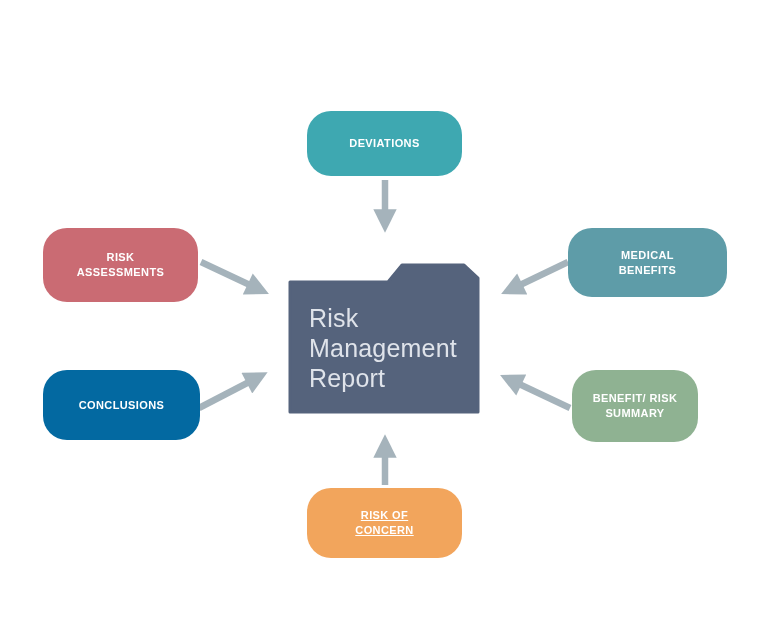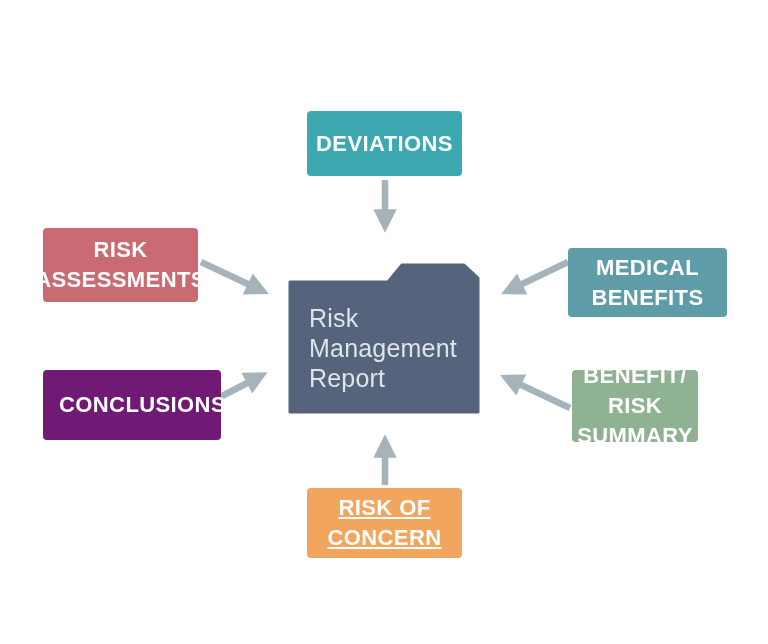--- a/index.html
+++ b/index.html
@@ -11,36 +11,36 @@
     font-family: "Liberation Sans", sans-serif;
     overflow: hidden;
   }
   svg.layer {
     position: absolute;
     left: 0; top: 0;
     width: 768px; height: 644px;
   }
   .node {
     position: absolute;
-    border-radius: 4px;
+    border-radius: 24px;
     color: #ffffff;
     font-weight: 700;
-    font-size: 22px;
+    font-size: 11px;
     line-height: 1.35;
     letter-spacing: 0.4px;
     display: flex;
     align-items: center;
     justify-content: center;
     text-align: center;
     white-space: pre-line;
   }
   .node-deviations          { left: 307px; top: 111px; width: 155px; height: 65px; }
   .node-risk-assessments    { left:  43px; top: 228px; width: 155px; height: 74px; }
   .node-conclusions         { left:  43px; top: 370px; width: 157px; height: 70px; }
-  .node-medical-benefits    { left: 568px; top: 228px; width: 159px; height: 69px; margin-top: 20px; }
+  .node-medical-benefits    { left: 568px; top: 228px; width: 159px; height: 69px; }
   .node-benefit-risk-summary{ left: 572px; top: 370px; width: 126px; height: 72px; }
   .node-risk-of-concern     { left: 307px; top: 488px; width: 155px; height: 70px; }
   .center-label {
     position: absolute;
     left: 309px; top: 303px;
     width: 165px;
     font-size: 25px;
     line-height: 30px;
     font-weight: 400;
     letter-spacing: 0.2px;
@@ -74,21 +74,21 @@
 
   <div class="node node-deviations" style="background-color: rgb(62, 168, 177);">
     <span>DEVIATIONS</span>
   </div>
 
   <div class="node node-risk-assessments" style="background-color: rgb(202, 107, 115);">
     <span>RISK
 ASSESSMENTS</span>
   </div>
 
-  <div class="node node-conclusions" style="background-color: #701a75; padding-left: 21px;">
+  <div class="node node-conclusions" style="background-color: #0369a1;">
     <span>CONCLUSIONS</span>
   </div>
 
   <div class="node node-medical-benefits" style="background-color: rgb(94, 156, 168);">
     <span>MEDICAL
 BENEFITS</span>
   </div>
 
   <div class="node node-benefit-risk-summary" style="background-color: rgb(143, 178, 146);">
     <span>BENEFIT/ RISK

